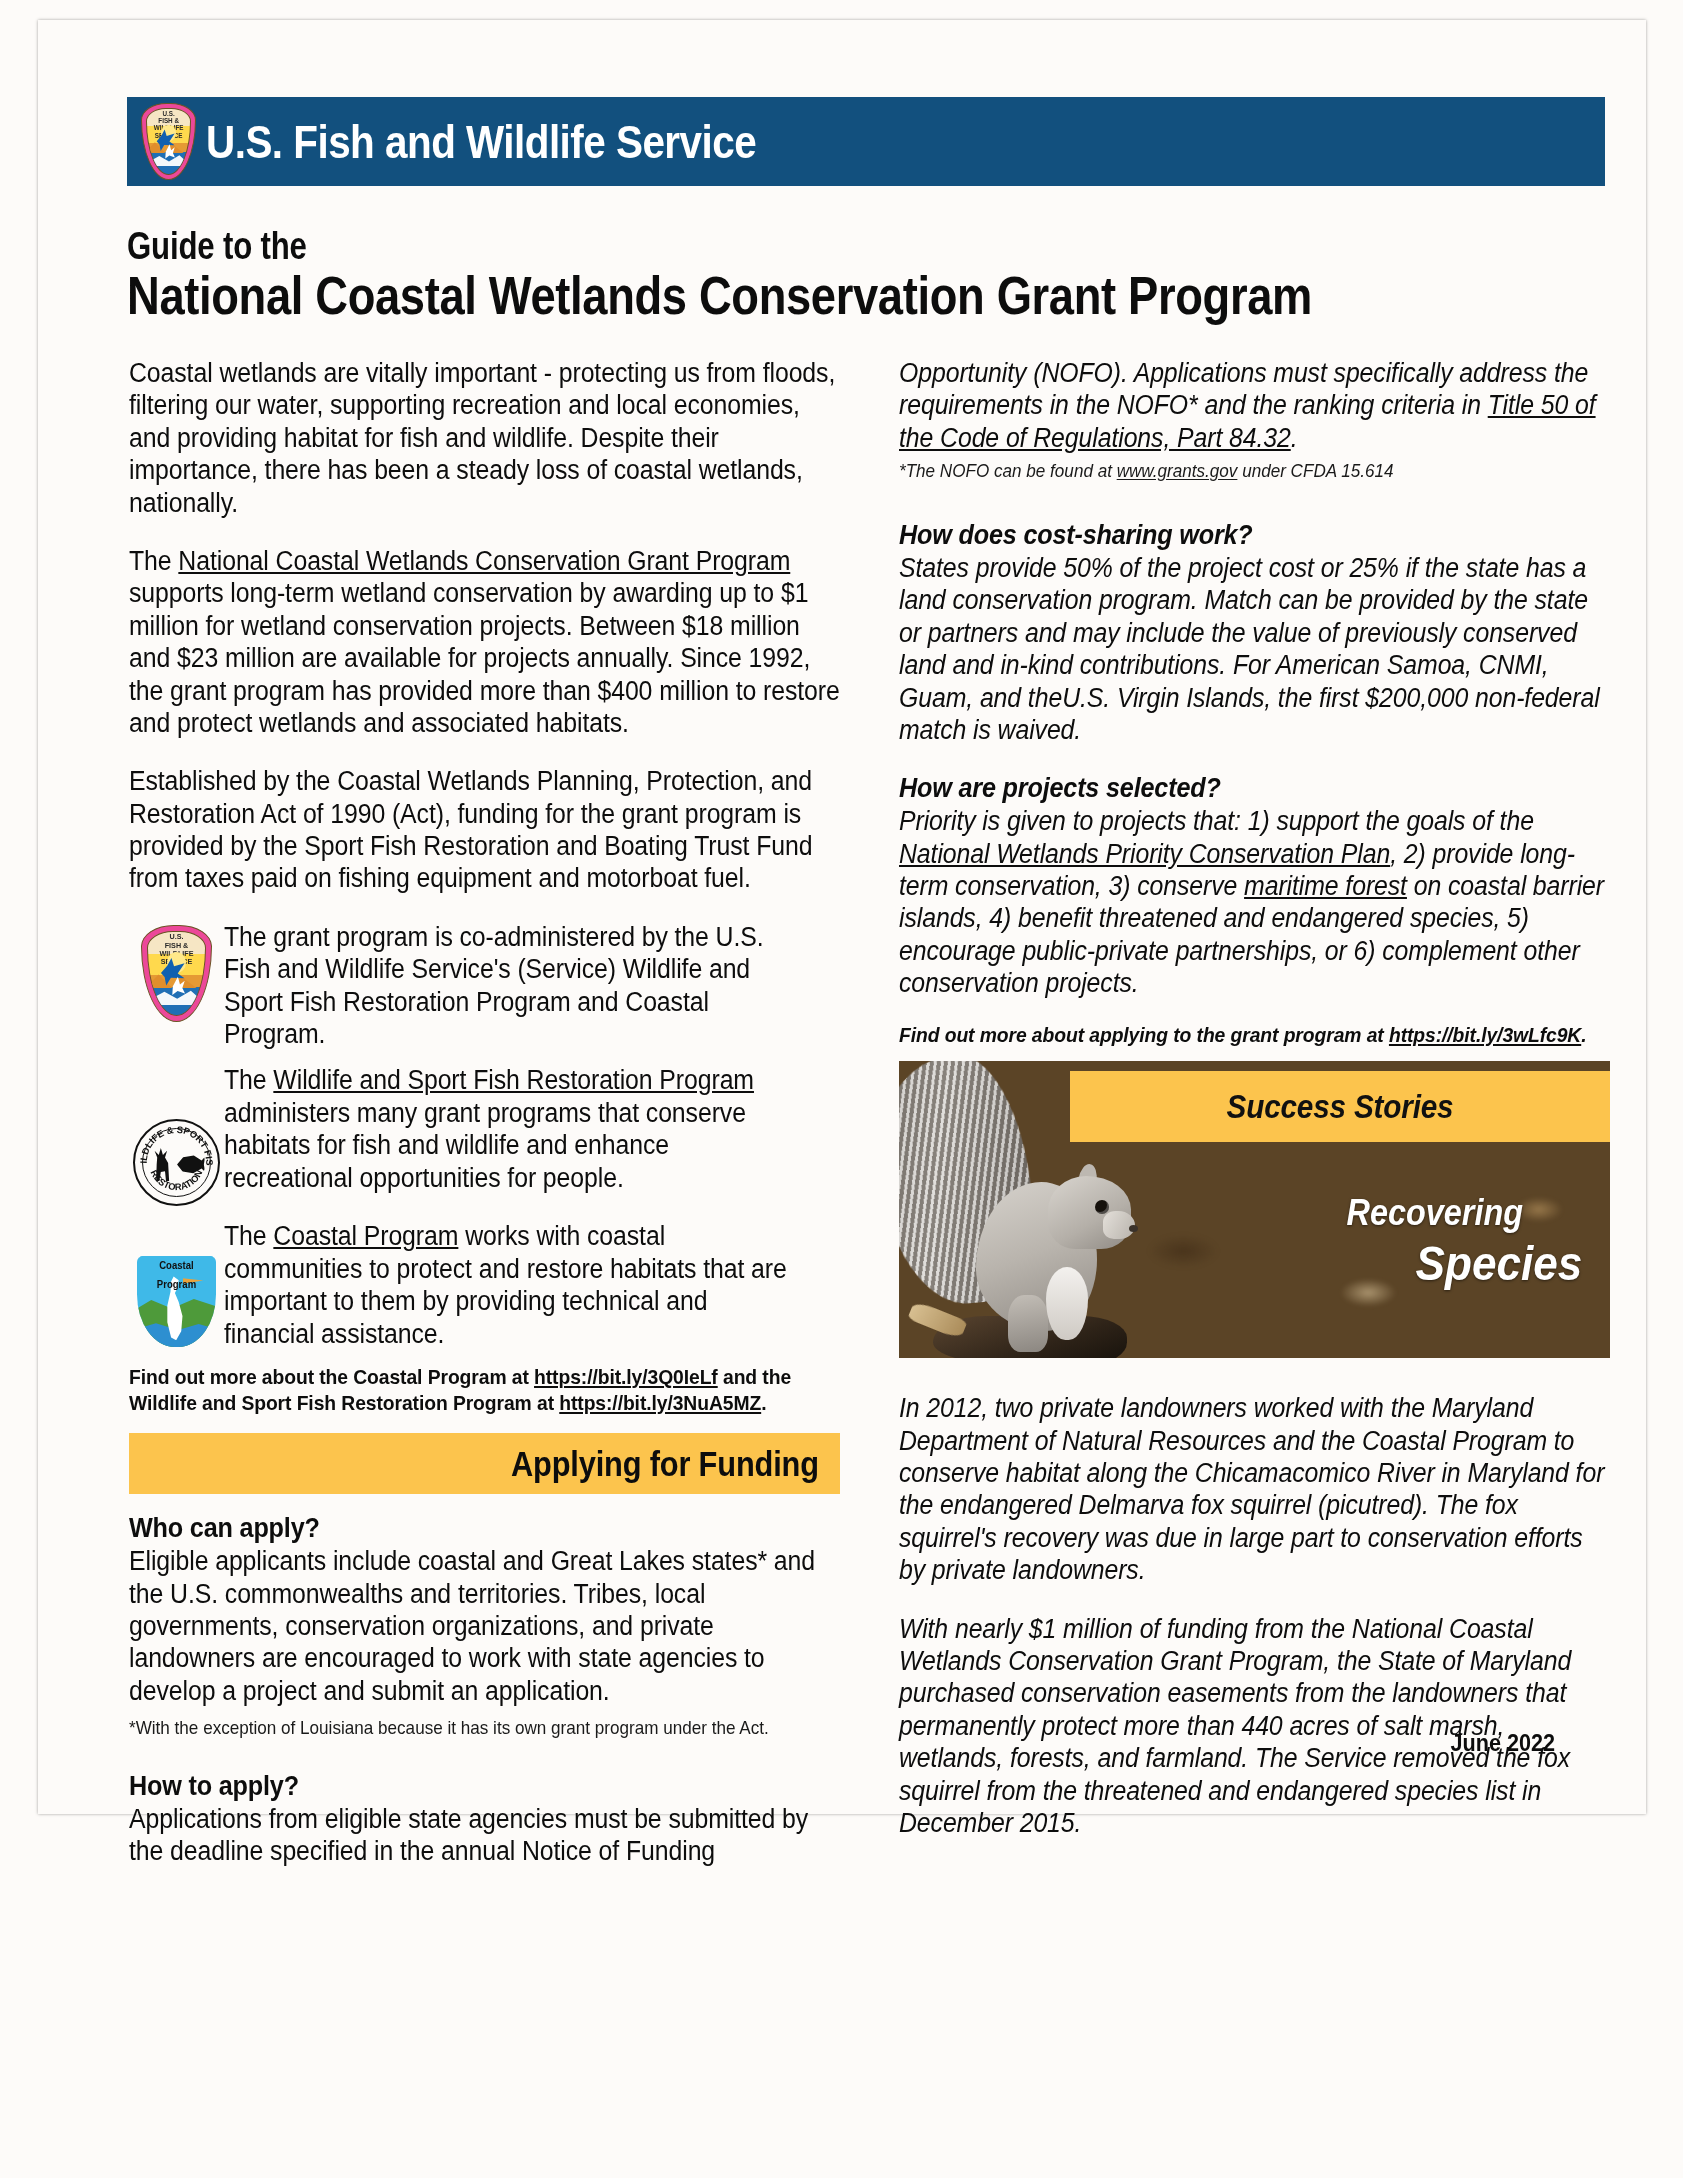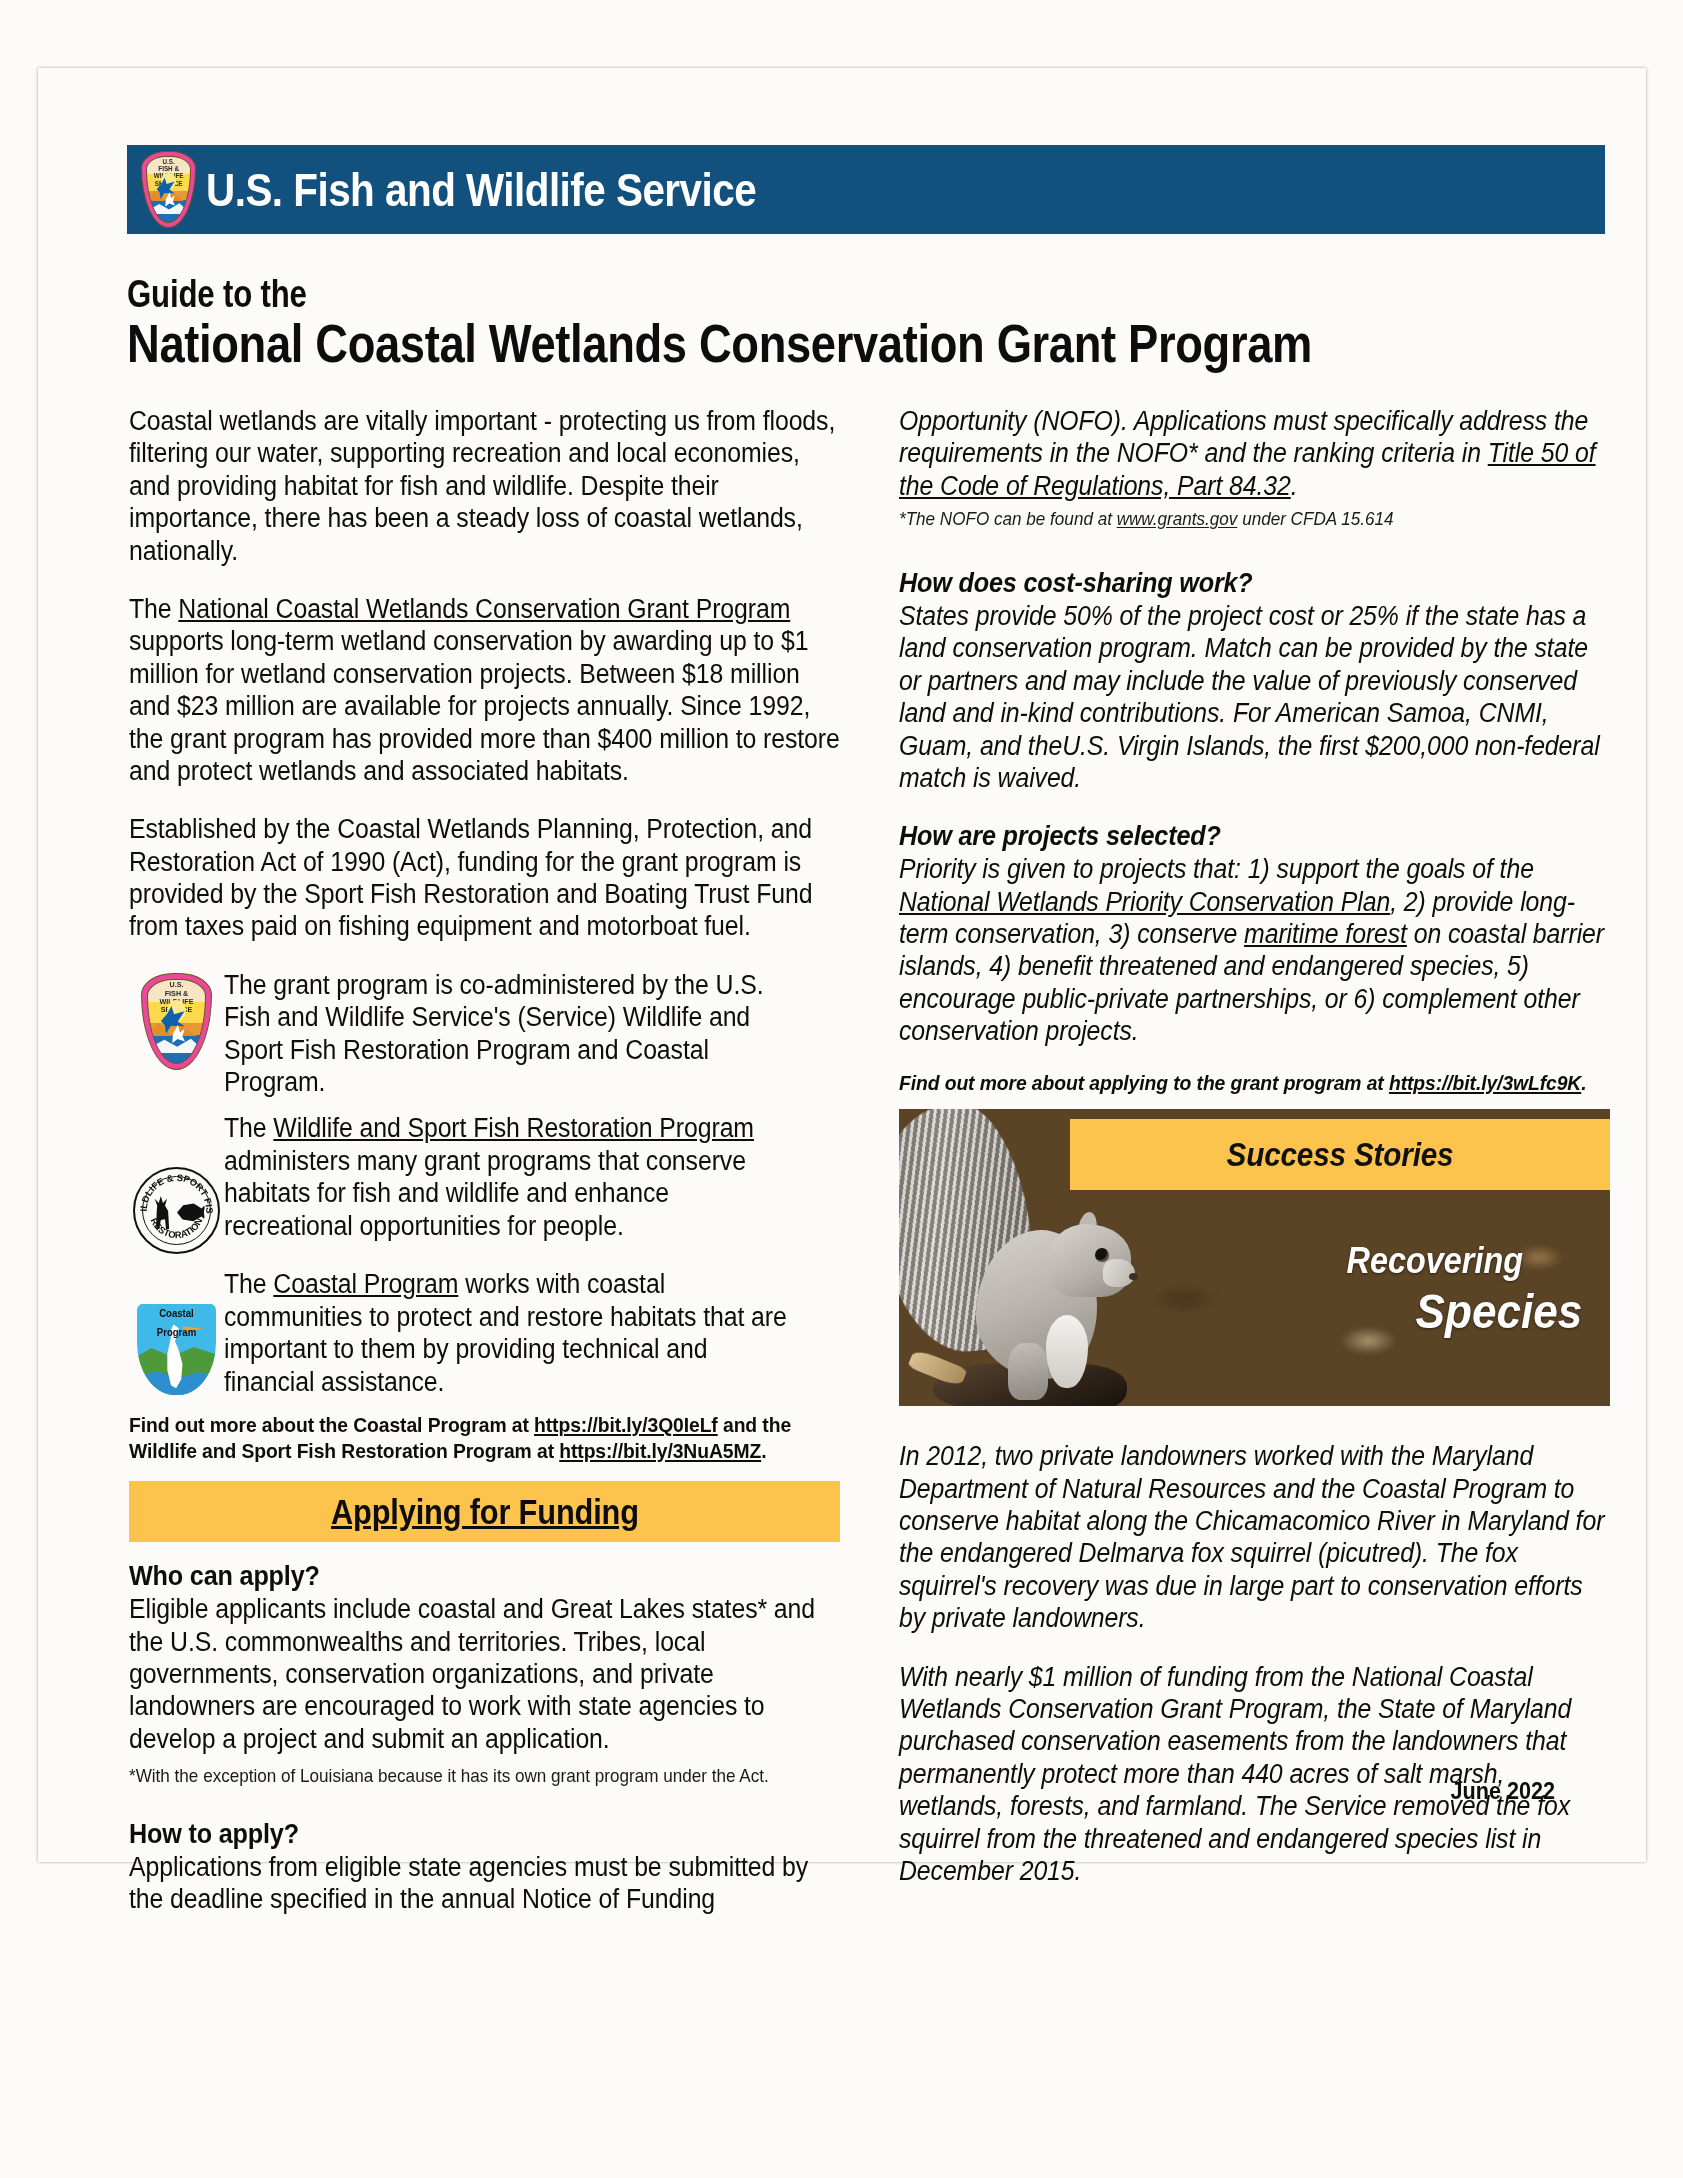--- a/index.html
+++ b/index.html
@@ -22,21 +22,20 @@
     box-sizing: border-box;
   }
   .sheet {
     position: absolute;
     left: 38px;
     top: 20px;
     width: 1608px;
     height: 1794px;
     background: #fdfbf9;
     box-shadow: 0 0 3px rgba(0,0,0,0.35);
-    margin-top: 48px;
   }
 
   
   .header-bar {
     position: absolute;
     left: 89px;
     top: 77px;
     width: 1478px;
     height: 89px;
     background: #12507e;
@@ -357,23 +356,22 @@
     background: #e8a33d;
     clip-path: polygon(0% 0%, 100% 42%, 0% 100%);
   }
 
   
   .banner {
     background: #fcc44d;
     height: 61px;
     display: flex;
     align-items: center;
-    justify-content: center;
+    justify-content: flex-end;
     margin: 18px 0 18px 0;
-    text-decoration: underline;
   }
   .banner-text {
     font-size: 35px;
     font-weight: bold;
     letter-spacing: -0.2px;
     transform: scaleX(0.88);
   }
 
   
   .photo-wrap {

